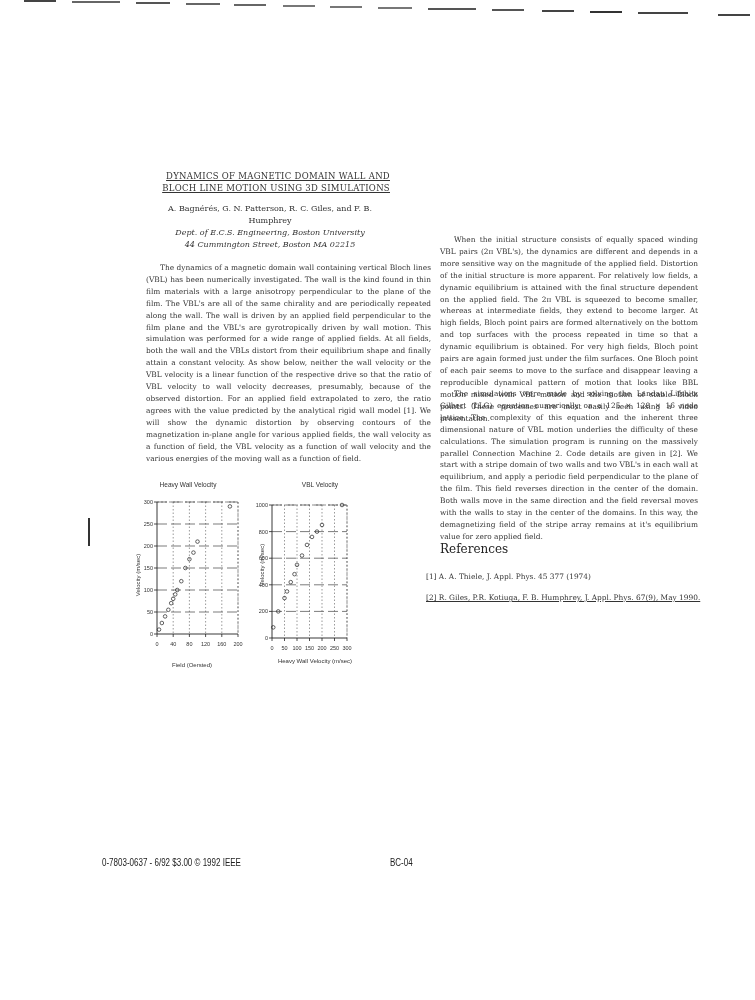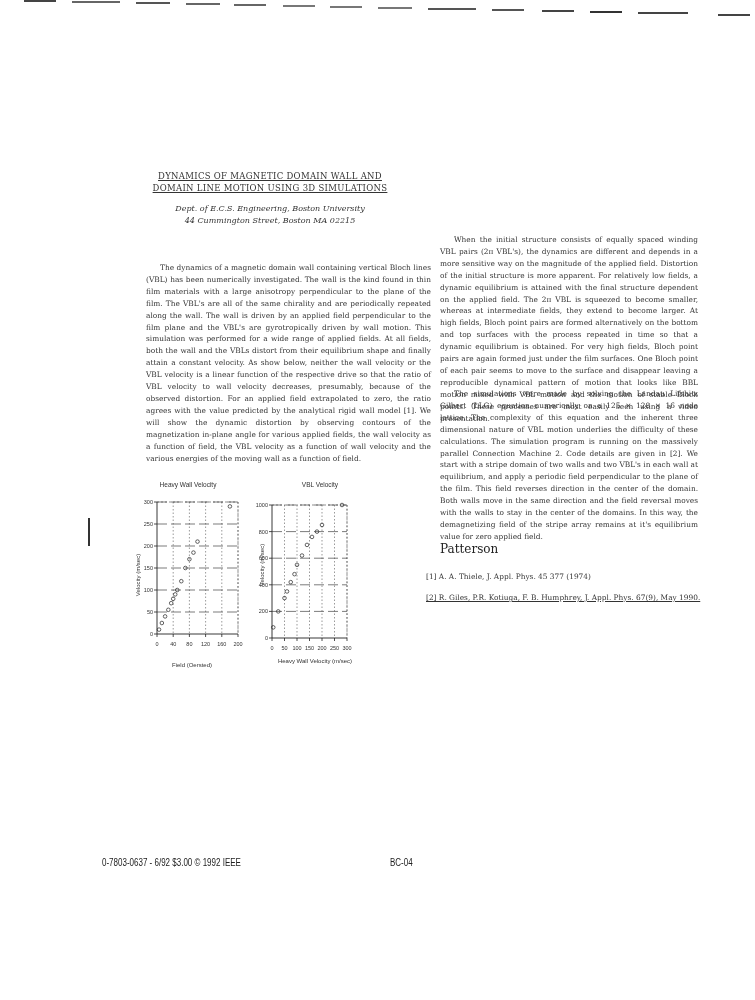--- a/index.html
+++ b/index.html
@@ -1,20 +1,20 @@
 <!DOCTYPE html>
 <html><head>
 <meta charset="utf-8">
 <style>
   html, body { margin:0; padding:0; }
   body { width:755px; height:1000px; background:#ffffff; position:relative; overflow:hidden;
          font-family:"DejaVu Serif", serif; color:#222; }
   .scan-dash { position:absolute; height:2px; }
   .margin-line { position:absolute; left:88px; top:518px; width:2px; height:28px; background:#333; }
-  .title { position:absolute; left:150px; top:170px; width:240px; text-align:center;
+  .title { position:absolute; left:150px; top:170px; width:240px; text-align:right;
            font-size:8.5px; line-height:12px; text-decoration:underline; letter-spacing:0.3px; color:#333; }
   .authors { position:absolute; left:150px; top:203px; width:240px; text-align:center; font-size:8px; line-height:12px; color:#333; }
   .affil { font-style:italic; }
   .para { position:absolute; font-size:7.4px; line-height:11.9px; text-align:justify; color:#333; }
   .para p { margin:0; text-indent:14px; }
   .left-para { left:112px; top:262px; width:285px;margin-left:34px; }
   .right-para1 { left:440px; top:234px; width:258px; }
   .right-para2 { left:440px; top:388px; width:258px; }
   .refs-heading { position:absolute; left:440px; top:542px; font-size:12px; color:#222; }
   .ref { position:absolute; left:426px; font-size:7.4px; color:#333; }
@@ -39,24 +39,25 @@
   <div class="scan-dash" style="left:542px;top:10px;width:32px;background:#444;"></div>
   <div class="scan-dash" style="left:590px;top:11px;width:32px;background:#333;"></div>
   <div class="scan-dash" style="left:638px;top:12px;width:50px;background:#444;"></div>
   <div class="scan-dash" style="left:718px;top:14px;width:32px;background:#444;"></div>
 </div>
 
 <div class="margin-line"></div>
 
 <div class="title">
   <div>DYNAMICS OF MAGNETIC DOMAIN WALL AND</div>
-  <div>DOMAIN LINE MOTION USING 3D SIMULATIONS</div>
+  <div>BLOCH LINE MOTION USING 3D SIMULATIONS</div>
 </div>
 
 <div class="authors">
+  <div>A. Bagnérés, G. N. Patterson, R. C. Giles, and F. B. Humphrey</div>
   <div class="affil">Dept. of E.C.S. Engineering, Boston University</div>
   <div class="affil">44 Cummington Street, Boston MA 02215</div>
 </div>
 
 <div class="para left-para">
   <p>The dynamics of a magnetic domain wall containing vertical Bloch lines (VBL) has been numerically investigated. The wall is the kind found in thin film materials with a large anisotropy perpendicular to the plane of the film. The VBL's are all of the same chirality and are periodically repeated along the wall. The wall is driven by an applied field perpendicular to the film plane and the VBL's are gyrotropically driven by wall motion. This simulation was performed for a wide range of applied fields. At all fields, both the wall and the VBLs distort from their equilibrium shape and finally attain a constant velocity. As show below, neither the wall velocity or the VBL velocity is a linear function of the respective drive so that the ratio of VBL velocity to wall velocity decreases, presumably, because of the observed distortion. For an applied field extrapolated to zero, the ratio agrees with the value predicted by the analytical rigid wall model [1]. We will show the dynamic distortion by observing contours of the magnetization in-plane angle for various applied fields, the wall velocity as a function of field, the VBL velocity as a function of wall velocity and the various energies of the moving wall as a function of field.</p>
 </div>
 
 <svg style="position:absolute;left:130px;top:475px;" width="130" height="200">
   <text x="58" y="12" font-size="6.5" text-anchor="middle">Heavy Wall Velocity</text>
@@ -192,18 +193,18 @@
 </svg>
 
 <div class="para right-para1">
   <p>When the initial structure consists of equally spaced winding VBL pairs (2π VBL's), the dynamics are different and depends in a more sensitive way on the magnitude of the applied field. Distortion of the initial structure is more apparent. For relatively low fields, a dynamic equilibrium is attained with the final structure dependent on the applied field. The 2π VBL is squeezed to become smaller, whereas at intermediate fields, they extend to become larger. At high fields, Bloch point pairs are formed alternatively on the bottom and top surfaces with the process repeated in time so that a dynamic equilibrium is obtained. For very high fields, Bloch point pairs are again formed just under the film surfaces. One Bloch point of each pair seems to move to the surface and disappear leaving a reproducible dynamical pattern of motion that looks like BBL motion mixed with VBL motion and the motion of stable Bloch points. These processes are most easily seen using a video presentation.</p>
 </div>
 
 <div class="para right-para2">
   <p>The simulations were made by solving the Landau Lifshitz Gilbert (LLG) equation numerically on a 125 × 128 × 16 node lattice. The complexity of this equation and the inherent three dimensional nature of VBL motion underlies the difficulty of these calculations. The simulation program is running on the massively parallel Connection Machine 2. Code details are given in [2]. We start with a stripe domain of two walls and two VBL's in each wall at equilibrium, and apply a periodic field perpendicular to the plane of the film. This field reverses direction in the center of the domain. Both walls move in the same direction and the field reversal moves with the walls to stay in the center of the domains. In this way, the demagnetizing field of the stripe array remains at it's equilibrium value for zero applied field.</p>
 </div>
 
-<div class="refs-heading">Patterson</div>
+<div class="refs-heading">References</div>
 <div class="ref" style="top:572px;">[1] A. A. Thiele, J. Appl. Phys. 45 377 (1974)</div>
 <div class="ref" style="top:593px;text-decoration:underline;">[2] R. Giles, P.R. Kotiuga, F. B. Humphrey, J. Appl. Phys. 67(9), May 1990.</div>
 
 <div class="footer-left">0-7803-0637 - 6/92 $3.00 © 1992 IEEE</div>
 <div class="footer-right">BC-04</div>
 
 </body></html>

